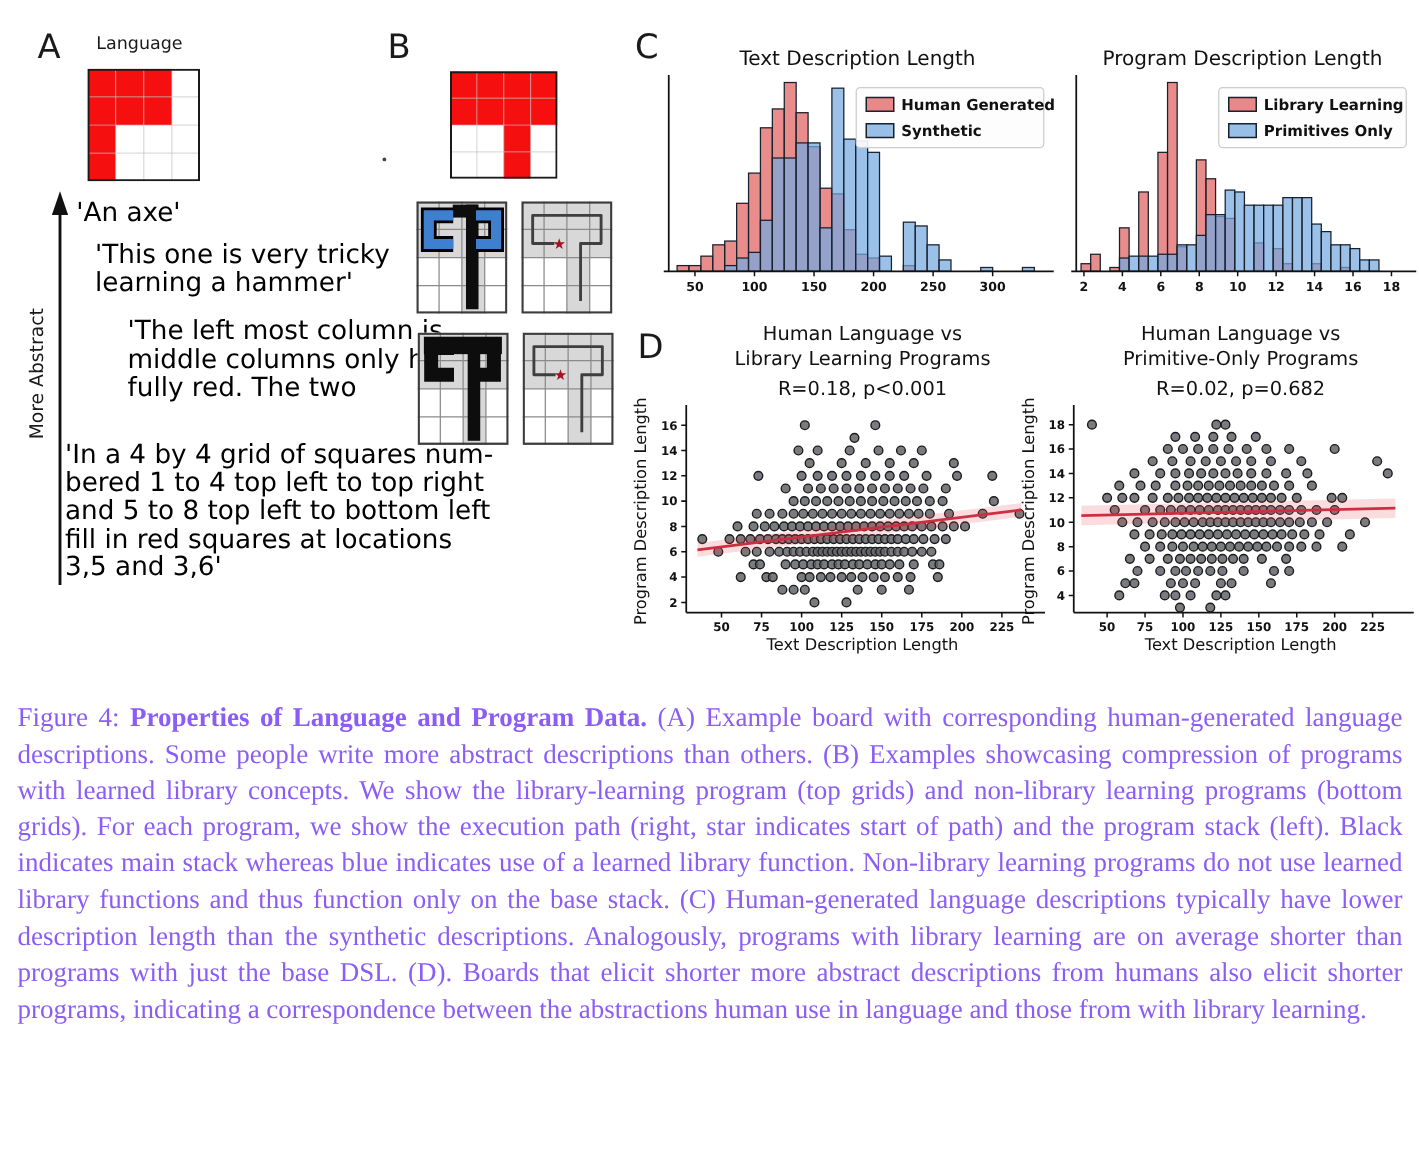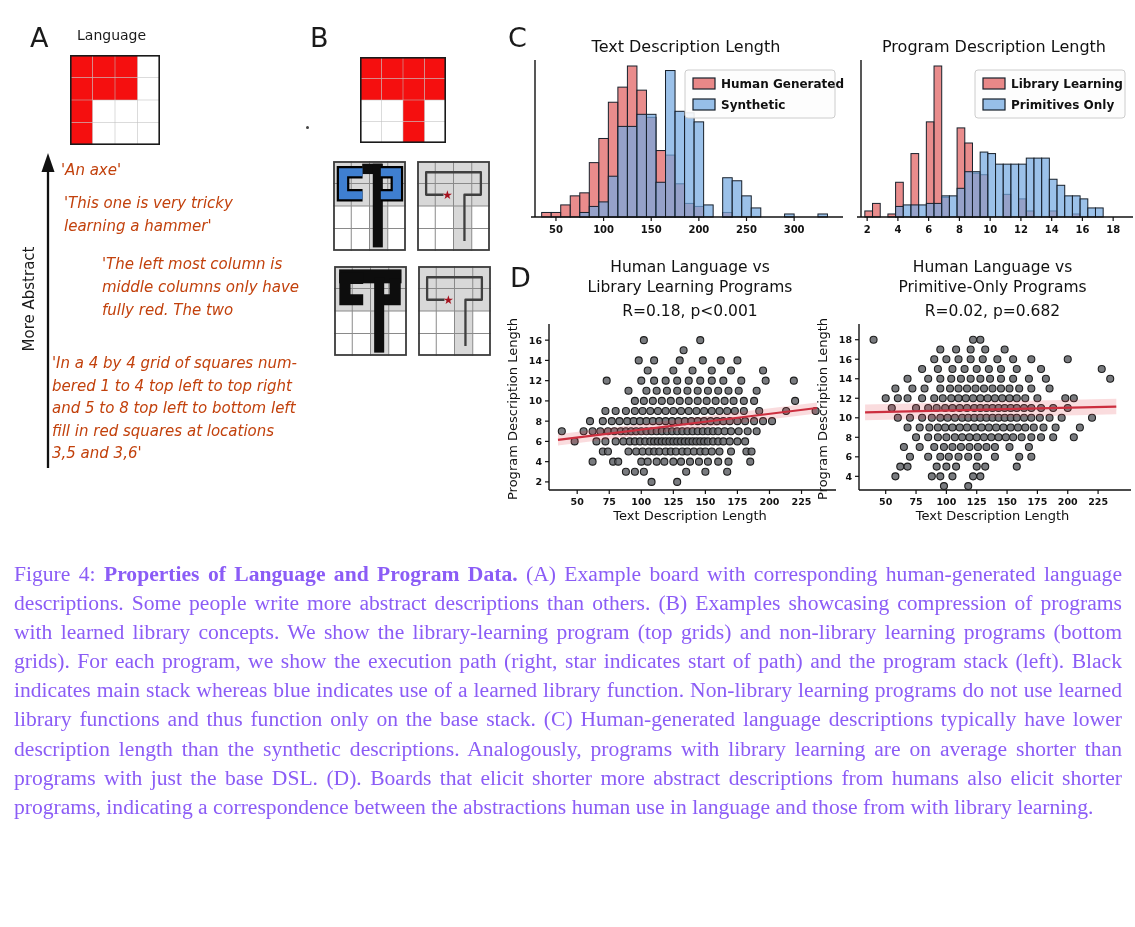--- a/index.html
+++ b/index.html
@@ -1,21 +1,21 @@
 <!DOCTYPE html>
 <html><head>
 <meta charset="utf-8">
 <style>
   html,body{margin:0;padding:0;background:#ffffff;}
   .canvas{position:relative;width:1135px;height:927px;background:#fff;overflow:hidden;
           font-family:"DejaVu Sans",sans-serif;color:#111;}
   .abs{position:absolute;}
   .panel-label{font-size:27px;font-weight:500;color:#1a1a1a;}
   .board-title{font-size:14px;color:#1a1a1a;}
-  .quote{font-size:15px;line-height:23px;color:#c2410c;white-space:nowrap;font-style:italic;}
+  .quote{font-size:21px;line-height:23px;color:#000000;white-space:nowrap;}
   .rot-label{font-size:15px;color:#1a1a1a;white-space:nowrap;transform:rotate(-90deg);transform-origin:center;}
   svg text{font-family:"DejaVu Sans",sans-serif;}
   .caption{font-family:"Liberation Serif",serif;font-size:21.6px;line-height:29.1px;
            text-align:justify;color:#8b5cf6;}
   .caption b{font-weight:700;}
   .tiny-dot{width:3px;height:3px;background:#444;border-radius:50%;}
 </style>
 </head>
 <body>
 
@@ -44,21 +44,21 @@
 
   <svg class="abs" style="left:38px;top:152px;" width="22" height="322">
     <line x1="10" y1="316" x2="10" y2="16" stroke="#111" stroke-width="2.3"></line>
     <polygon points="10,1 3.5,20 16.5,20" fill="#111"></polygon>
   </svg>
   <div class="abs rot-label" style="left:-37px;top:290px;width:132px;text-align:center;">More Abstract</div>
 
   <div class="abs quote" style="left:61px;top:159px;" id="quote0">
       <div>'An axe'</div>
     </div>
-  <div class="abs quote" style="left:64px;top:192px;" id="quote1">
+  <div class="abs quote" style="left:76px;top:192px;" id="quote1">
       <div>'This one is very tricky</div>
       <div>learning a hammer'</div>
     </div>
   <div class="abs quote" style="left:61px;top:253px;margin-left:41px;" id="quote2">
       <div>'The left most column is</div>
       <div>middle columns only have</div>
       <div>fully red. The two</div>
     </div>
   <div class="abs quote" style="left:52px;top:352px;line-height:22.6px;" id="quote3">
       <div>'In a 4 by 4 grid of squares num-</div>

